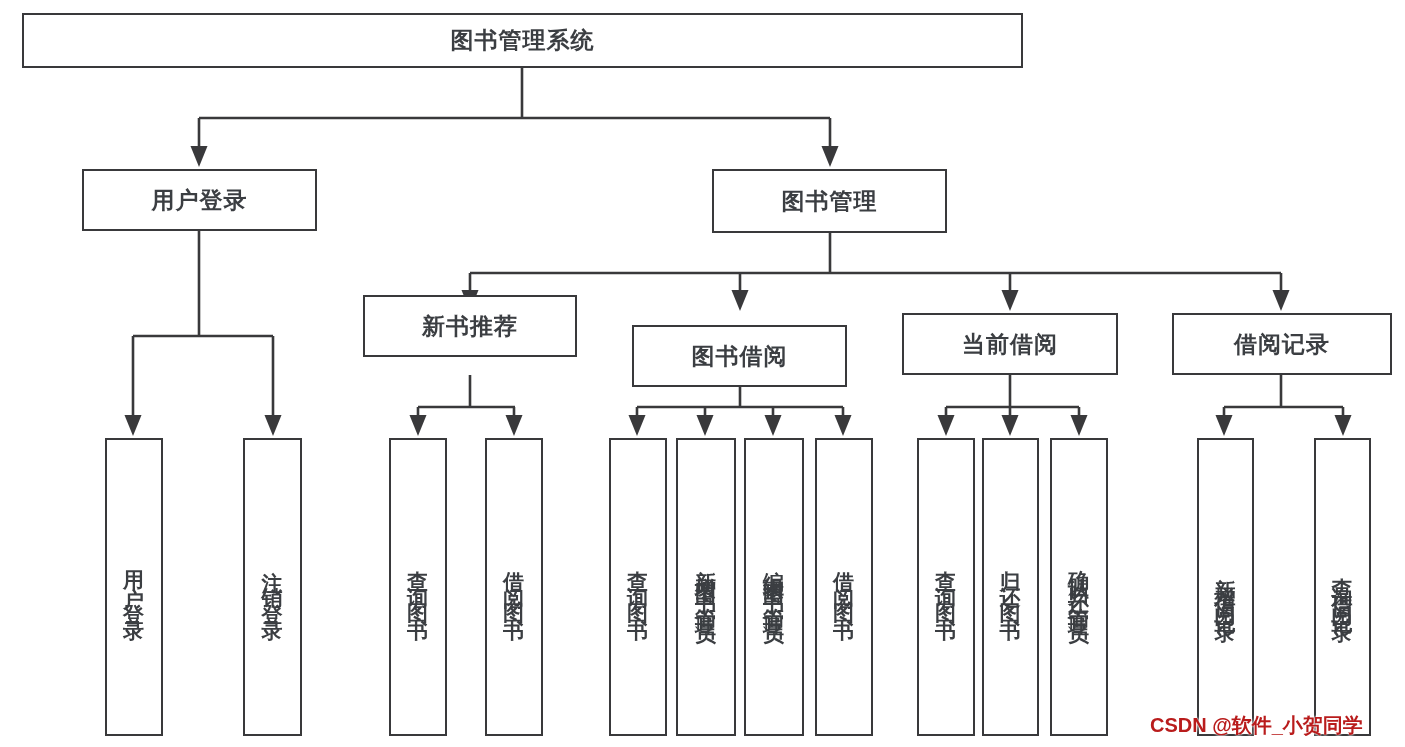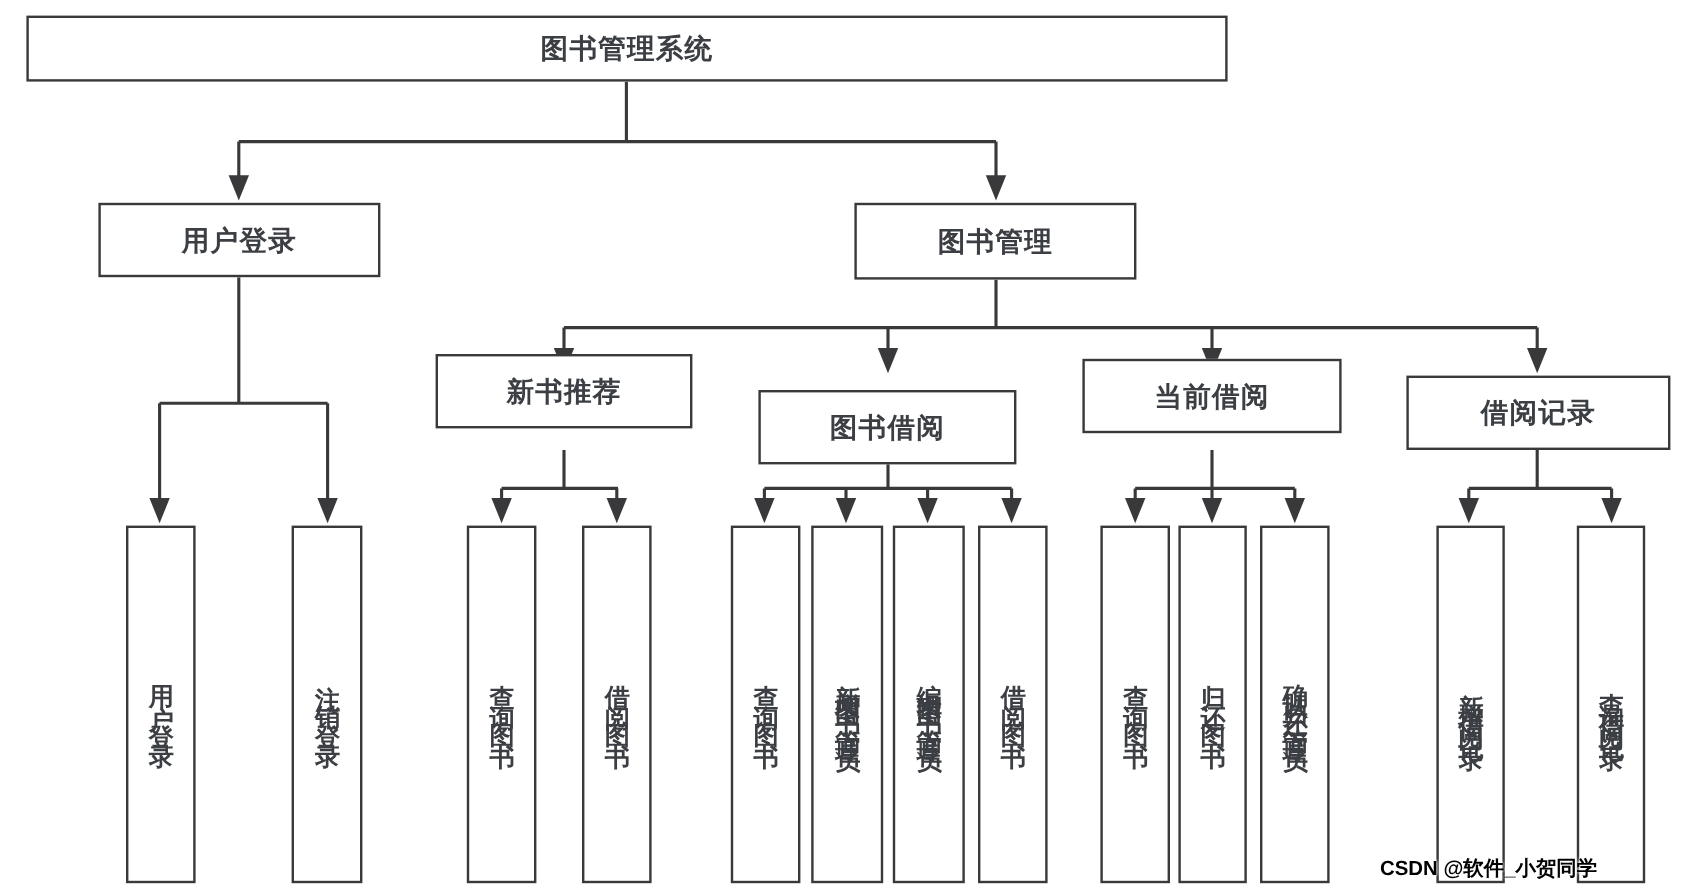--- a/index.html
+++ b/index.html
@@ -18,21 +18,21 @@
   .hlabel{font-size:23px;letter-spacing:1px;white-space:nowrap;}
   .vt{
     writing-mode:vertical-rl;text-orientation:mixed;
     font-size:21px;line-height:1;white-space:nowrap;
   }
   .ls-wide{letter-spacing:0.78em;}
   .ls-mid{letter-spacing:0.42em;}
   .ls-tight{letter-spacing:0.36em;}
   #watermark{
     position:absolute;left:1150px;top:712px;z-index:3;
-    font-size:17px;color:#000000;white-space:nowrap;
+    font-size:20px;color:#b91c1c;white-space:nowrap;
     text-shadow:0 0 3px #ffffff,0 0 2px #ffffff;
   }
 </style>
 </head>
 <body>
 
 <div id="stage">
 
   <svg id="wires" width="1405" height="747" viewBox="0 0 1405 747">
     <g stroke="#39393b" stroke-width="2.6" fill="none">
@@ -67,21 +67,21 @@
     </g>
   </svg>
 
   <div class="box hlabel" style="left:22px;top:13px;width:1001px;height:55px;">图书管理系统</div>
 
   <div class="box hlabel" style="left:82px;top:169px;width:235px;height:62px;">用户登录</div>
   <div class="box hlabel" style="left:712px;top:169px;width:235px;height:64px;">图书管理</div>
 
   <div class="box hlabel" style="left:363px;top:295px;width:214px;height:62px;">新书推荐</div>
   <div class="box hlabel" style="left:632px;top:313px;width:215px;height:62px;margin-top:12px;">图书借阅</div>
-  <div class="box hlabel" style="left:902px;top:299px;width:216px;height:62px;">当前借阅</div>
+  <div class="box hlabel" style="left:902px;top:313px;width:216px;height:62px;">当前借阅</div>
   <div class="box hlabel" style="left:1172px;top:313px;width:220px;height:62px;">借阅记录</div>
 
   <div class="box" style="left:105px;top:438px;width:58px;height:298px;">
     <span class="vt ls-wide">用户登录</span>
     </div>
   <div class="box" style="left:243px;top:438px;width:59px;height:298px;">
     <span class="vt ls-wide">注销登录</span>
     </div>
 
   <div class="box" style="left:389px;top:438px;width:58px;height:298px;">

